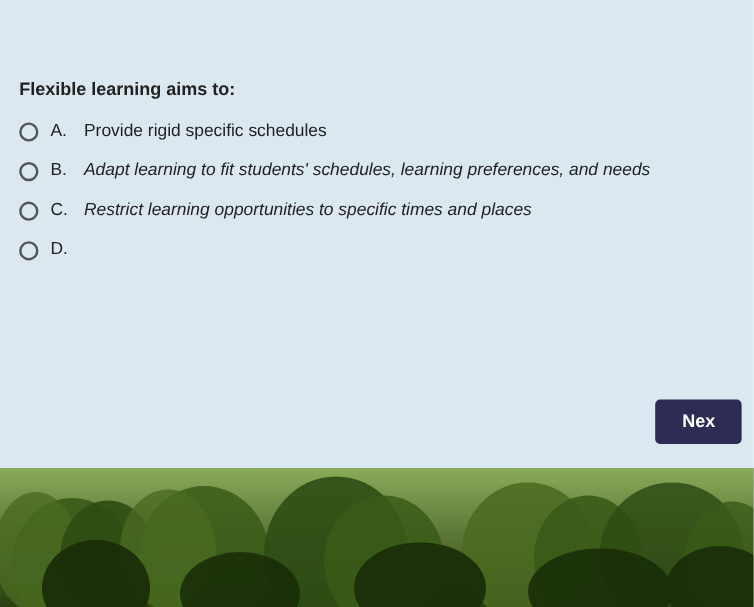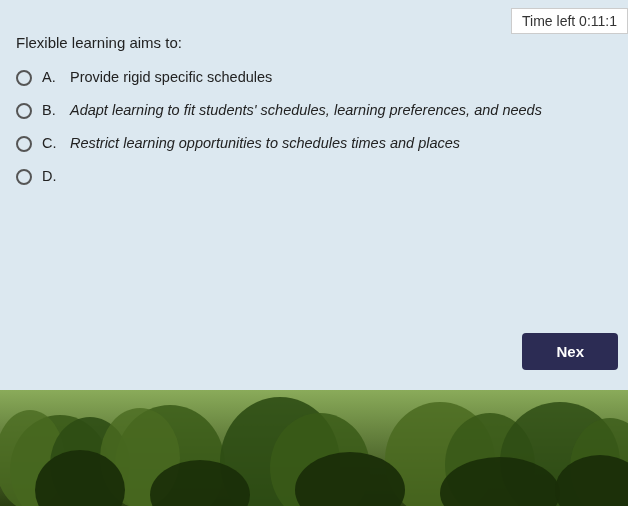--- a/index.html
+++ b/index.html
@@ -29,25 +29,25 @@
       top: 8px;
       right: 0;
       background-color: white;
       border: 1px solid #ccc;
       padding: 4px 10px;
       font-size: 14px;
       color: #333;
     }
 
     .question-text {
-      margin-top: 24px;
+      margin-top: 56px;
       margin-left: 16px;
       font-size: 15px;
       color: #222;
-      font-weight: 400;
+      font-weight: 700;
       margin-bottom: 18px;
     }
 
     .options-list {
       list-style: none;
       padding: 0 16px;
     }
 
     .option-item {
       display: flex;
@@ -84,21 +84,21 @@
       font-style: italic;
     }
 
     .next-button {
       position: absolute;
       bottom: 20px;
       right: 10px;
       background-color: #2c2c54;
       color: white;
       border: none;
-      padding: 10px 34px;
+      padding: 10px 22px;
       font-size: 15px;
       font-weight: bold;
       cursor: pointer;
       border-radius: 4px;
     }
 
     .nature-bg {
       width: 628px;
       height: 116px;
       background-color: #4a5e2a;
@@ -129,44 +129,41 @@
       left: 0;
       width: 100%;
       height: 100%;
     }
   </style>
 </head>
 <body>
 
 <div class="quiz-section">
 
-  <div class="timer-box">
-    <span>Time left 0:11:1</span>
-  </div>
 
   <div class="question-text">Flexible learning aims to:</div>
 
   <ul class="options-list">
 
     <li class="option-item">
       <span class="radio-circle"></span>
       <span class="option-label">A.</span>
       <span class="option-text">Provide rigid specific schedules</span>
     </li>
 
     <li class="option-item">
       <span class="radio-circle"></span>
       <span class="option-label">B.</span>
       <span class="option-text"><em>Adapt learning to fit students' schedules, learning preferences, and needs</em></span>
     </li>
 
     <li class="option-item">
       <span class="radio-circle"></span>
       <span class="option-label">C.</span>
-      <span class="option-text"><em>Restrict learning opportunities to schedules times and places</em></span>
+      <span class="option-text"><em>Restrict learning opportunities to specific times and places</em></span>
     </li>
 
     <li class="option-item">
       <span class="radio-circle"></span>
       <span class="option-label">D.</span>
     </li>
 
   </ul>
 
   <button class="next-button">Nex</button>

